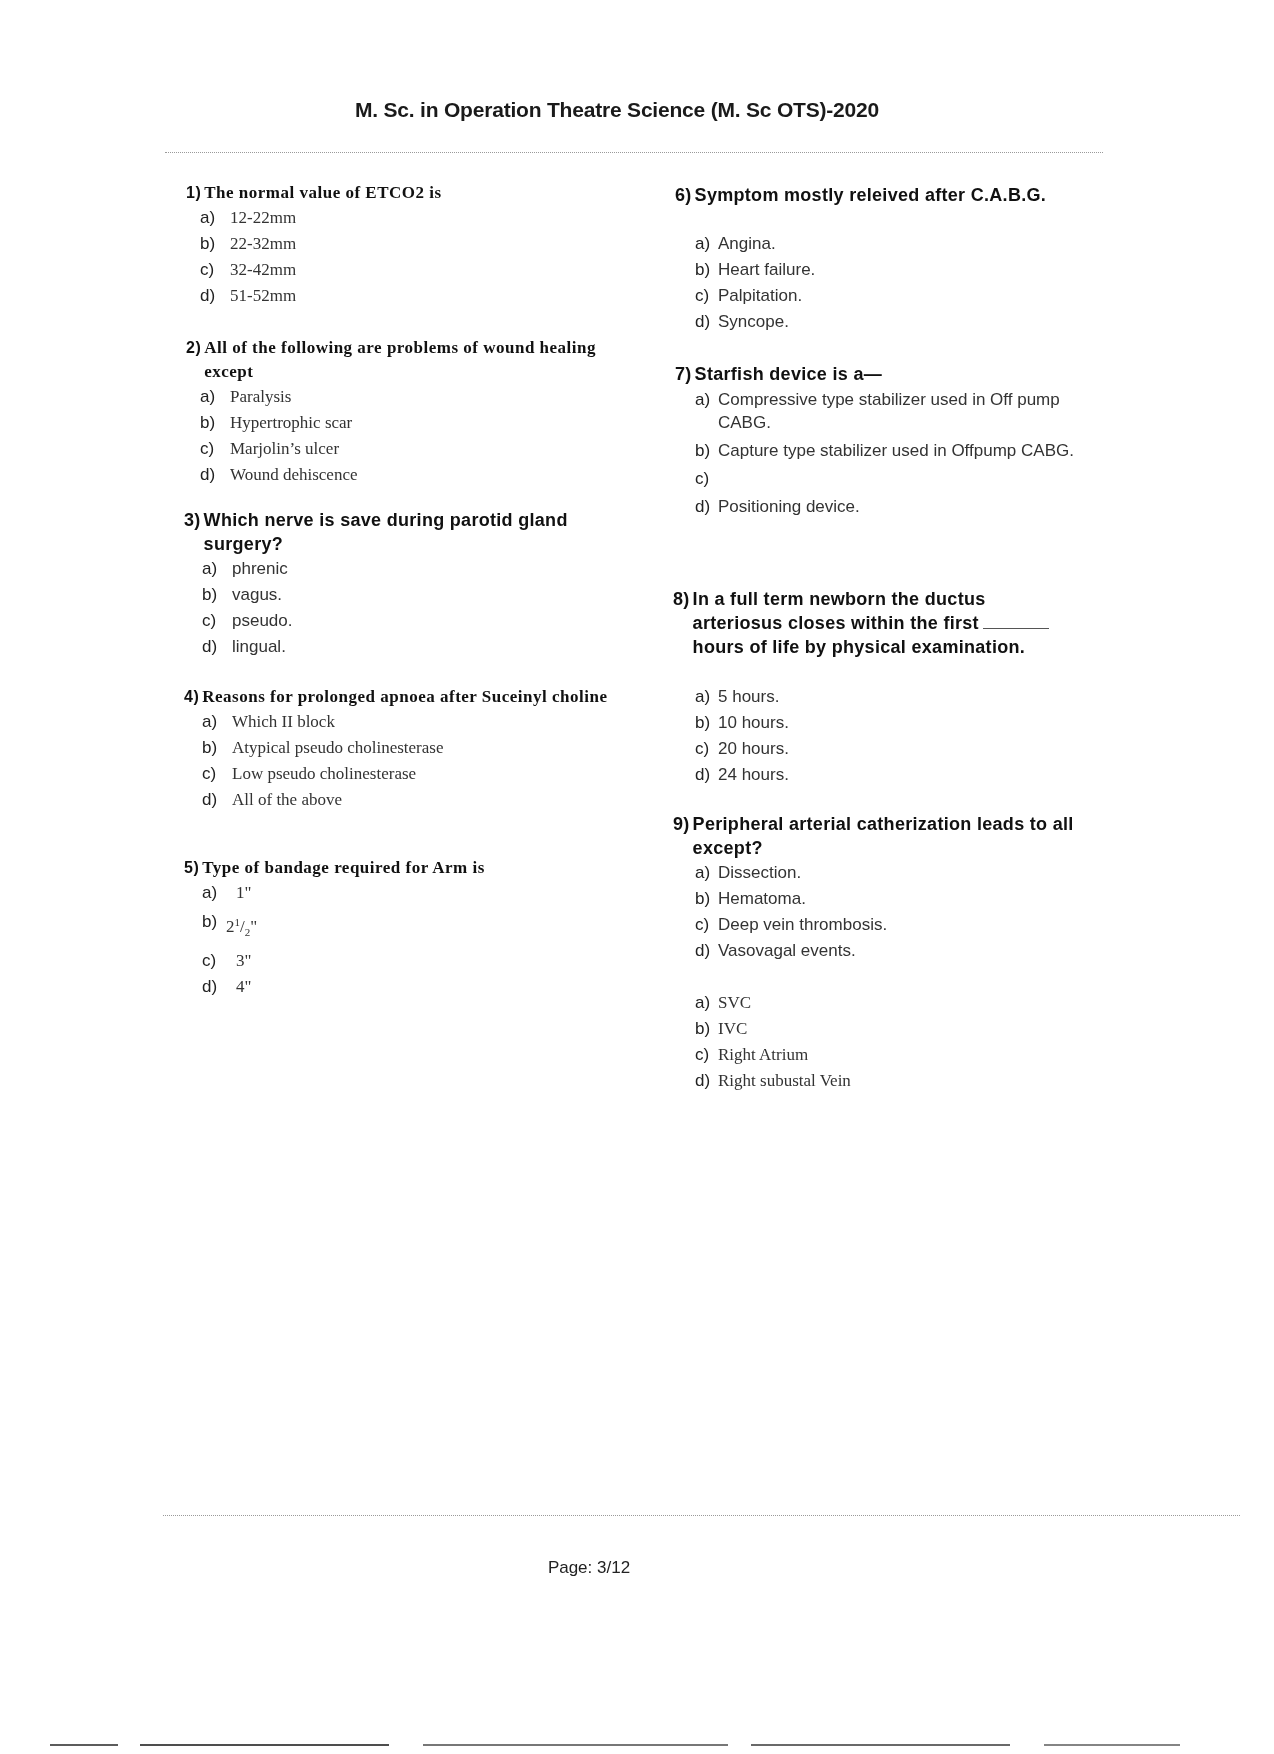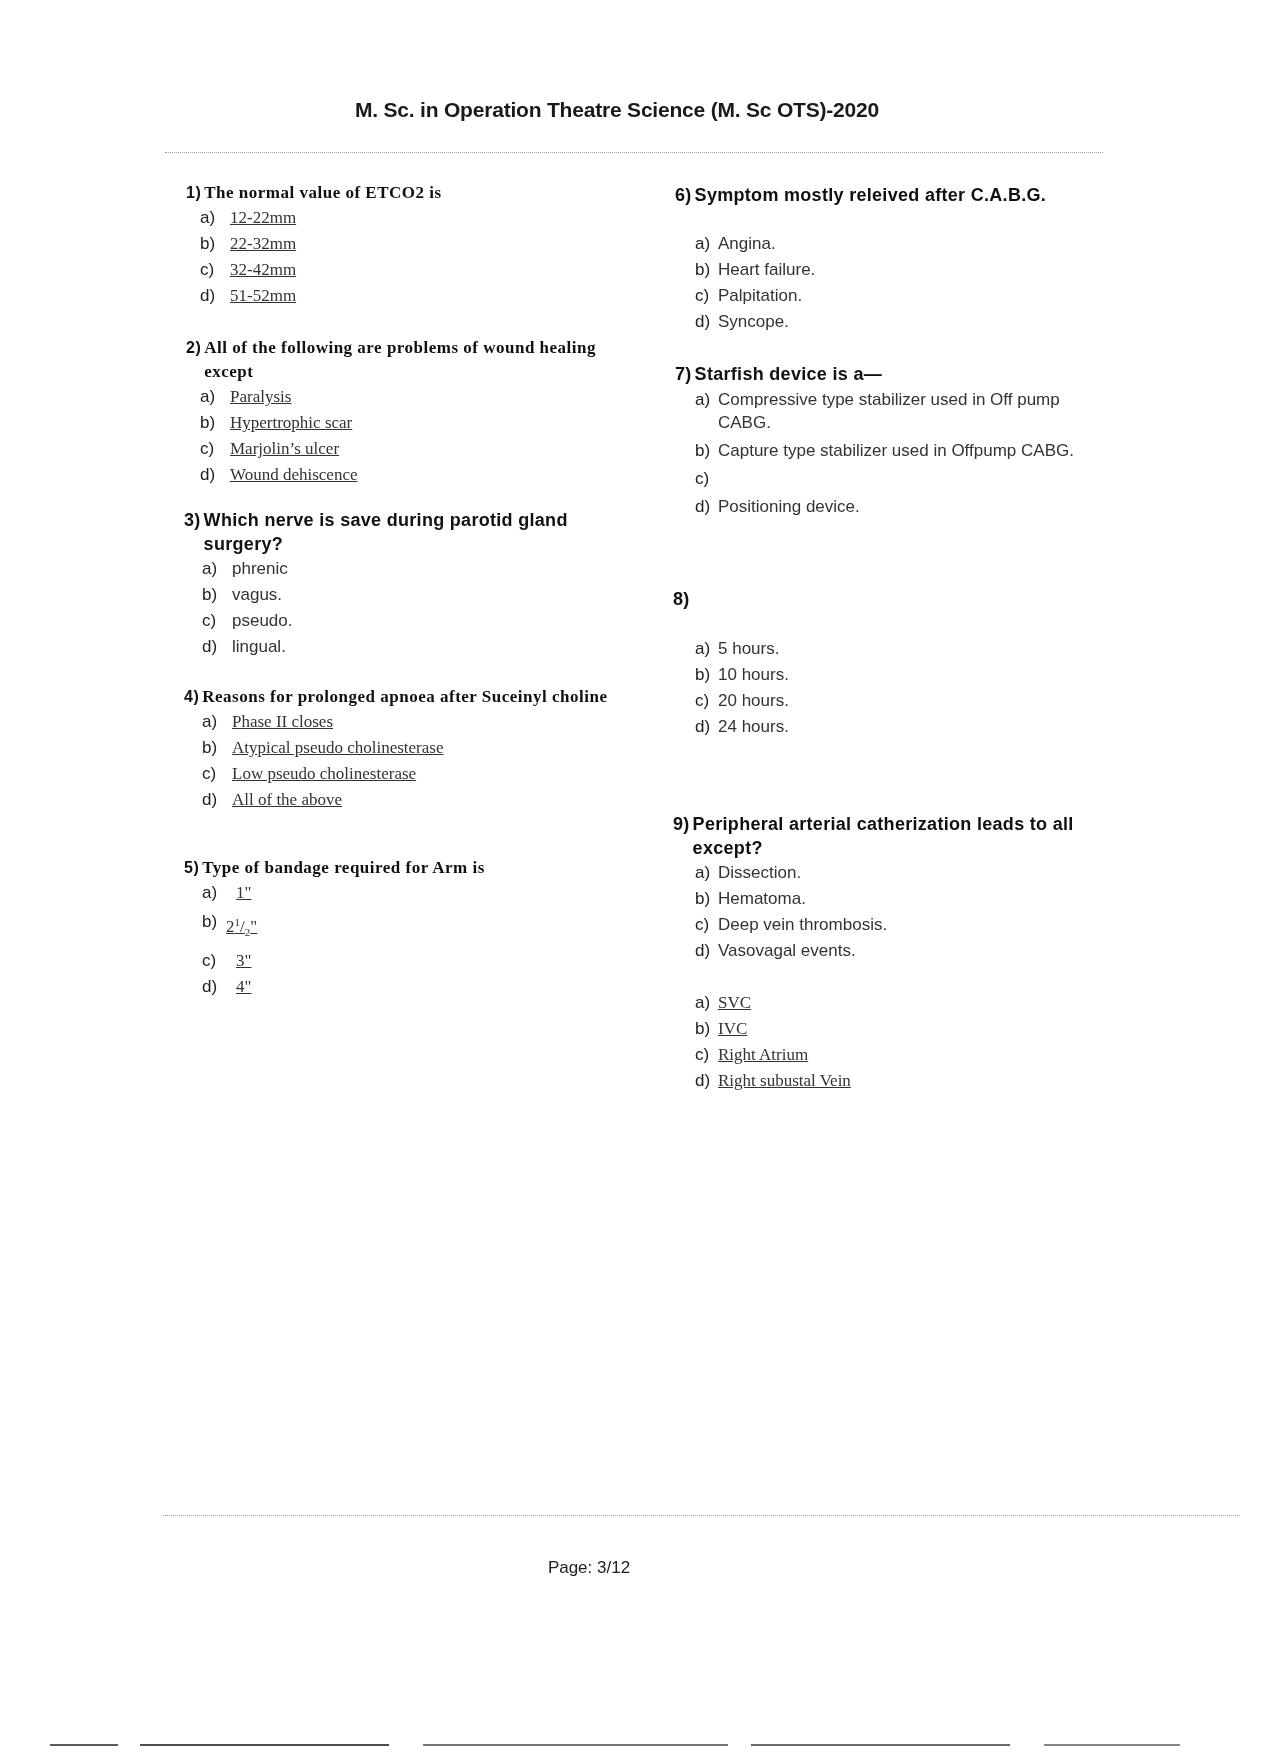--- a/index.html
+++ b/index.html
@@ -31,21 +31,21 @@
     .q-num { white-space: nowrap; }
     .q-text { }
     .serif .q-head { font-family: "Liberation Serif", serif; font-weight: bold; font-size: 17px; letter-spacing: 0.5px; }
     .serif .q-num { font-family: "Liberation Sans", sans-serif; font-weight: bold; font-size: 16px; margin-right: 3px; }
     .sans .q-head { font-family: "Liberation Sans", sans-serif; font-weight: bold; font-size: 18px; letter-spacing: 0.3px; }
     .sans .q-num { margin-right: 3px; }
     .opts { list-style: none; margin: 0; padding: 0; }
     .opt { display: flex; line-height: 26px; font-size: 17px; }
     .opt-letter { font-family: "Liberation Sans", sans-serif; font-size: 17px; color: #222; }
     .opt-text { color: #333; }
-    .serif .opt-text { font-family: "Liberation Serif", serif; font-size: 17px; text-decoration: underline; }
+    .serif .opt-text { font-family: "Liberation Serif", serif; font-size: 17px; }
     .sans .opt-text { font-family: "Liberation Sans", sans-serif; font-size: 17px; }
     .wide .opt-letter { width: 30px; }
     .tight .opt-letter { width: 23px; }
     .q7 .opt { line-height: 23px; margin-bottom: 5px; }
     .blank { display: inline-block; width: 66px; border-bottom: 1px solid #555; height: 14px; vertical-align: baseline; margin-left: 4px; }
     sup.f { font-size: 11px; vertical-align: 6px; }
     sub.f { font-size: 11px; vertical-align: -4px; }
   </style>
 </head>
 <body>
@@ -129,21 +129,21 @@
 </div>
 
 <div class="q serif wide" style="left:184px; top:685px; width:440px;">
   <div class="q-head">
     <span class="q-num">4)</span>
     <span class="q-text">Reasons for prolonged apnoea after Suceinyl choline</span>
   </div>
   <ul class="opts">
     <li class="opt" style="padding-left:18px">
         <span class="opt-letter">a)</span>
-        <span class="opt-text">Phase II closes</span>
+        <span class="opt-text">Which II block</span>
       </li>
     <li class="opt" style="padding-left:18px">
         <span class="opt-letter">b)</span>
         <span class="opt-text">Atypical pseudo cholinesterase</span>
       </li>
     <li class="opt" style="padding-left:18px">
         <span class="opt-letter">c)</span>
         <span class="opt-text">Low pseudo cholinesterase</span>
       </li>
     <li class="opt" style="padding-left:18px">
@@ -223,20 +223,25 @@
     <li class="opt" style="padding-left:20px">
         <span class="opt-letter">d)</span>
         <span class="opt-text">Positioning device.</span>
       </li>
   </ul>
 </div>
 
 <div class="q sans tight" style="left:673px; top:587px; width:440px;">
   <div class="q-head">
     <span class="q-num">8)</span>
+    <span class="q-text">
+      <span>In a full term newborn the ductus</span><br>
+      <span>arteriosus closes within the first</span><span class="blank"></span><br>
+      <span>hours of life by physical examination.</span>
+    </span>
   </div>
   <ul class="opts" style="margin-top:25px;">
     <li class="opt" style="padding-left:22px">
         <span class="opt-letter">a)</span>
         <span class="opt-text">5 hours.</span>
       </li>
     <li class="opt" style="padding-left:22px">
         <span class="opt-letter">b)</span>
         <span class="opt-text">10 hours.</span>
       </li>

